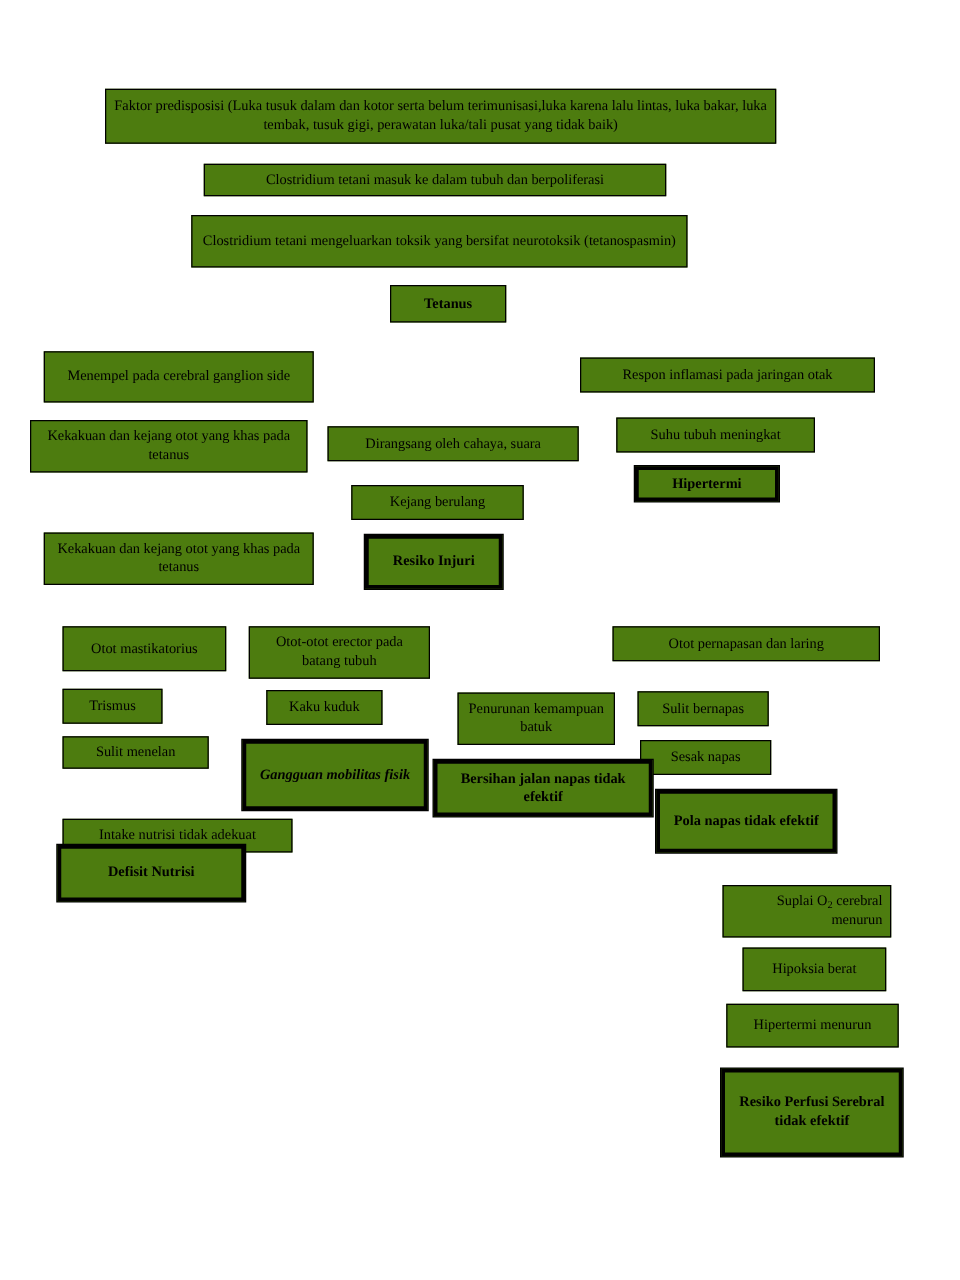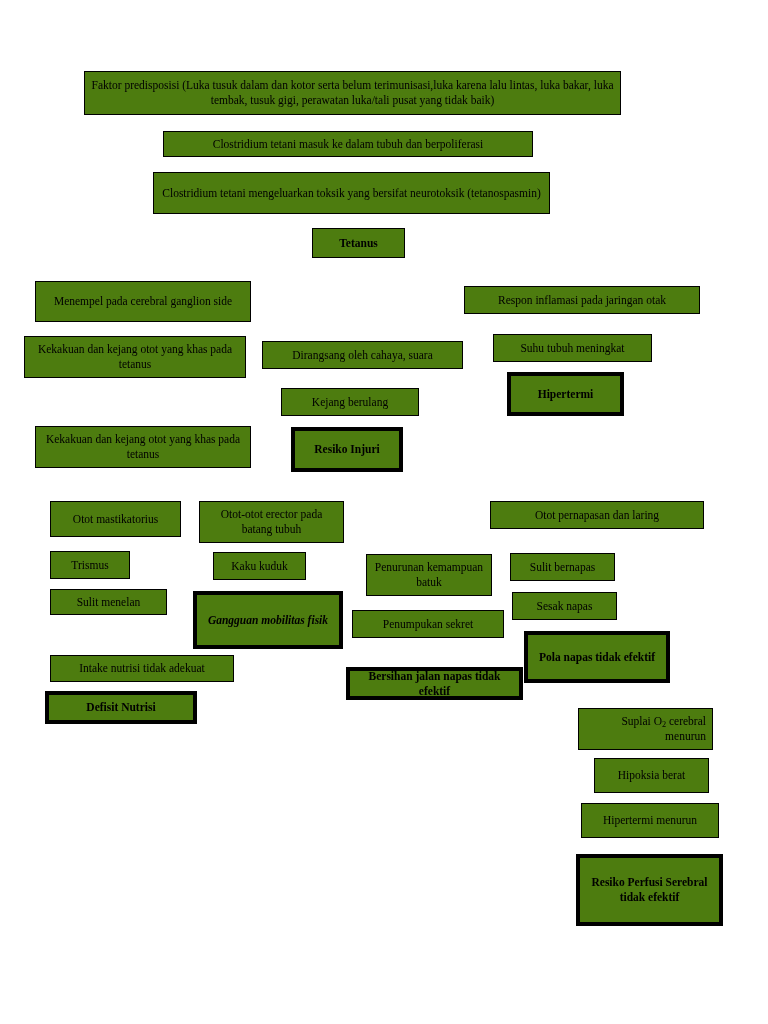--- a/index.html
+++ b/index.html
@@ -75,21 +75,21 @@
     </div>
     <div class="node" style="left: 262px; top: 341px; width: 201px; height: 28px;">
       <span>Dirangsang oleh cahaya, suara</span>
     </div>
     <div class="node" style="left: 493px; top: 334px; width: 159px; height: 28px;">
       <span>Suhu tubuh meningkat</span>
     </div>
     <div class="node" style="left: 281px; top: 388px; width: 138px; height: 28px;">
       <span>Kejang berulang</span>
     </div>
-    <div class="node bold" style="left: 508px; top: 373px; width: 115px; height: 42px; align-items: center;">
+    <div class="node bold" style="left: 508px; top: 373px; width: 115px; height: 28px; align-items: center;">
       <span>Hipertermi</span>
     </div>
     <div class="node" style="left: 35px; top: 426px; width: 216px; height: 42px;">
       <span>Kekakuan dan kejang otot yang khas pada tetanus</span>
     </div>
     <div class="node bold" style="left: 292px; top: 428px; width: 110px; height: 43px;">
       <span>Resiko Injuri</span>
     </div>
     <div class="node" style="left: 50px; top: 501px; width: 131px; height: 36px;">
       <span>Otot mastikatorius</span>
@@ -117,30 +117,30 @@
     </div>
     <div class="node bold" style="left: 194px; top: 592px; width: 148px; height: 56px; font-style: italic;">
       <span>Gangguan mobilitas fisik</span>
     </div>
     <div class="node" style="left: 352px; top: 610px; width: 152px; height: 28px;">
       <span>Penumpukan sekret</span>
     </div>
     <div class="node" style="left: 512px; top: 592px; width: 105px; height: 28px;">
       <span>Sesak napas</span>
     </div>
-    <div class="node bold" style="left: 347px; top: 668px; width: 175px; height: 31px;">
+    <div class="node bold" style="left: 347px; top: 608px; width: 175px; height: 45px;">
       <span>Bersihan jalan napas tidak efektif</span>
     </div>
     <div class="node bold" style="left: 525px; top: 632px; width: 144px; height: 50px;">
       <span>Pola napas tidak efektif</span>
     </div>
     <div class="node" style="left: 50px; top: 655px; width: 184px; height: 27px;">
       <span>Intake nutrisi tidak adekuat</span>
     </div>
-    <div class="node bold" style="left: 46px; top: 692px; width: 150px; height: 31px;">
+    <div class="node bold" style="left: 46px; top: 676px; width: 150px; height: 45px;">
       <span>Defisit Nutrisi</span>
     </div>
     <div class="node" style="left: 578px; top: 708px; width: 135px; height: 42px; text-align: right;">
       <span>Suplai O<sub>2</sub> cerebral menurun</span>
     </div>
     <div class="node" style="left: 594px; top: 758px; width: 115px; height: 35px;">
       <span>Hipoksia berat</span>
     </div>
     <div class="node" style="left: 581px; top: 803px; width: 138px; height: 35px;">
       <span>Hipertermi menurun</span>

